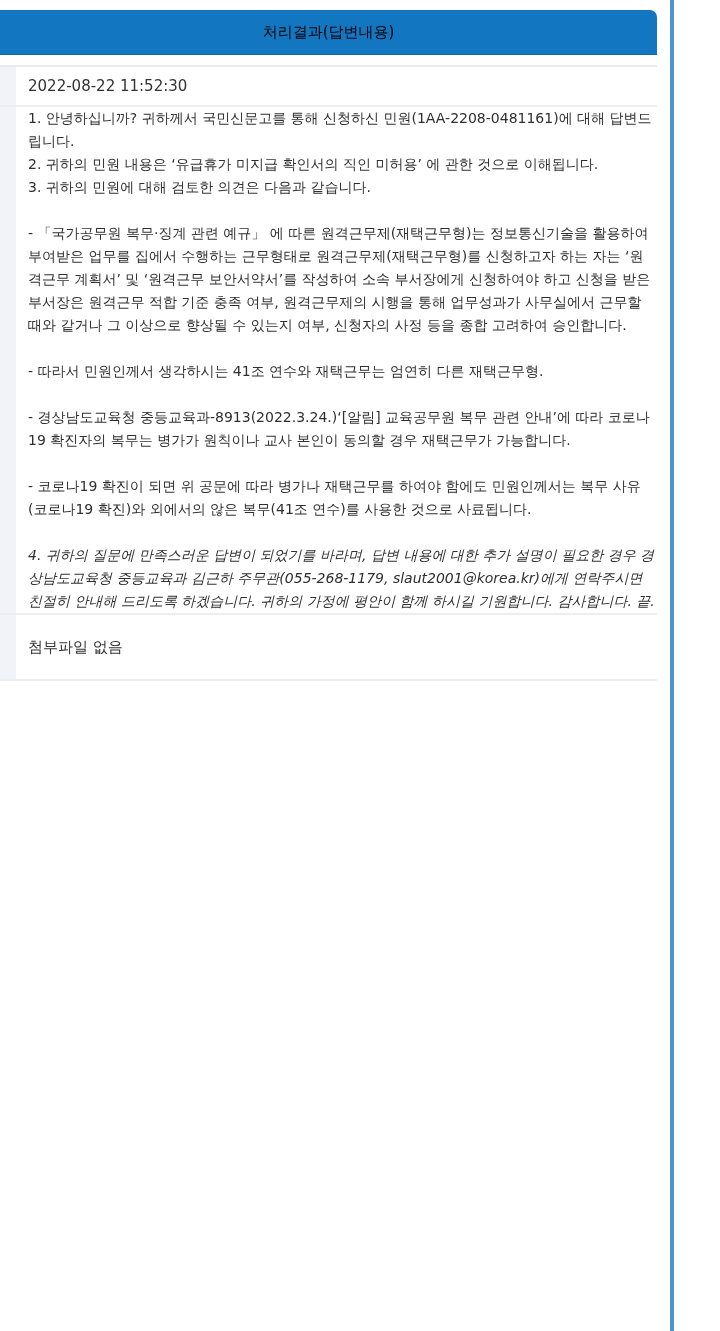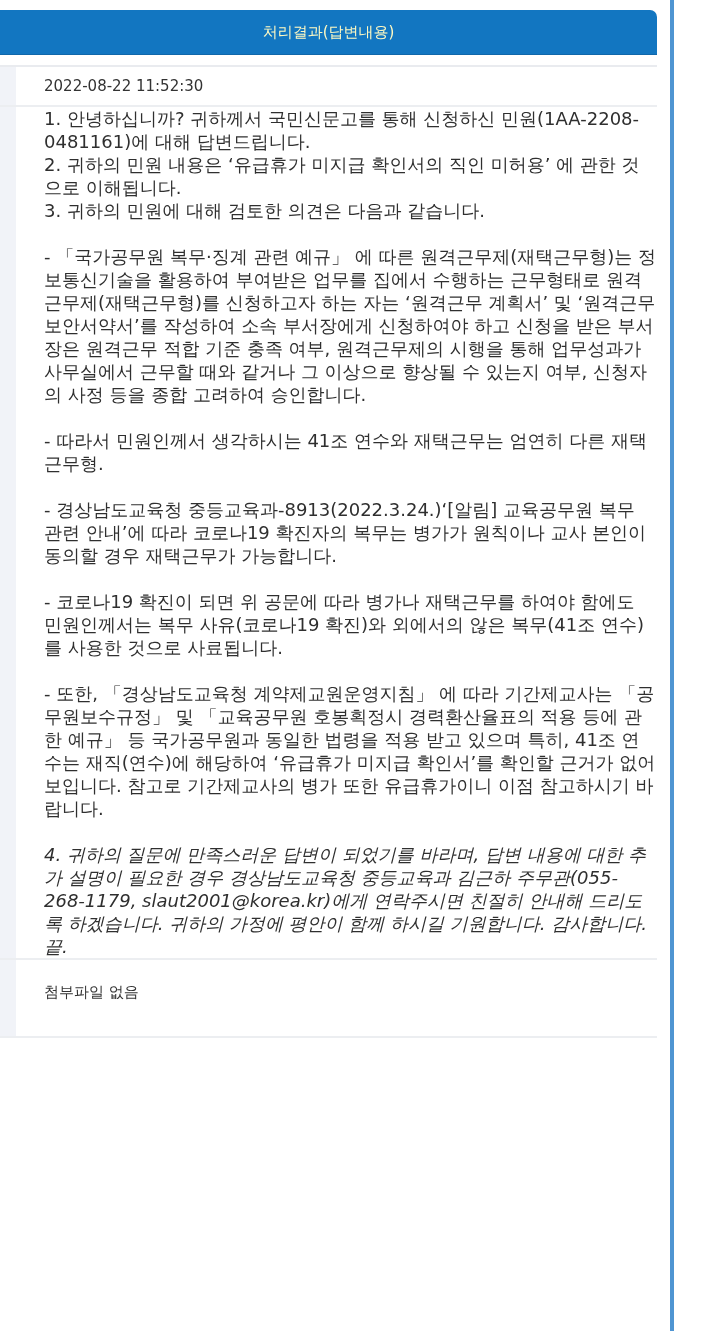--- a/index.html
+++ b/index.html
@@ -14,49 +14,49 @@
       position: absolute; left: 670px; top: 0; width: 4px; height: 1331px;
       background: #4f95d2;
     }
     .panel {
       position: absolute; left: 0; top: 10px; width: 657px;
     }
     .panel-header {
       height: 44px;
       background: #1276c1;
       border-top-right-radius: 7px;
-      color: #fef9c3;
+      color: #000000;
       font-size: 15px;
       text-align: center;
       line-height: 44px;
       border-bottom: 1px solid #1067aa;
     }
     .gap { height: 10px; border-bottom: 2px solid #e9ebef; }
     .row {
       display: flex;
       border-bottom: 2px solid #eceef1;
     }
     .row .label-col {
       width: 16px; background: #f1f3f8; flex: none;
     }
     .row .val-col {
-      flex: 1; padding: 0 0 0 28px; box-sizing: border-box;
+      flex: 1; padding: 0 0 0 12px; box-sizing: border-box;
     }
     .ts {
       font-size: 15px; color: #333; height: 38px; line-height: 38px;
     }
     .answer {
-      font-size: 18px; line-height: 23px; color: #2f2f2f;
+      font-size: 14px; line-height: 23px; color: #2f2f2f;
       padding-top: 14px; padding-bottom: 14px; padding-right: 14px;
     }
     .answer p { margin: 0; }
     .answer .para { margin-bottom: 23px; }
     .answer .para:last-child { margin-bottom: 0; font-style: italic; }
     .attach {
-      font-size: 15px; color: #333; height: 76px; line-height: 64px;
+      font-size: 15px; color: #333; height: 64px; line-height: 64px;
     }
   </style>
 </head>
 <body>
 
 <div class="right-rail"></div>
 
 <div class="panel">
   <div class="panel-header">처리결과(답변내용)</div>
   <div class="gap"></div>
@@ -69,21 +69,20 @@
   <div class="row">
     <div class="label-col"></div>
     <div class="val-col answer">
       <p class="para" style="white-space:pre-line">1. 안녕하십니까? 귀하께서 국민신문고를 통해 신청하신 민원(1AA-2208-0481161)에 대해 답변드립니다.
 2. 귀하의 민원 내용은 ‘유급휴가 미지급 확인서의 직인 미허용’ 에 관한 것으로 이해됩니다.
 3. 귀하의 민원에 대해 검토한 의견은 다음과 같습니다.</p>
       <p class="para">- 「국가공무원 복무·징계 관련 예규」 에 따른 원격근무제(재택근무형)는 정보통신기술을 활용하여 부여받은 업무를 집에서 수행하는 근무형태로 원격근무제(재택근무형)를 신청하고자 하는 자는 ‘원격근무 계획서’ 및 ‘원격근무 보안서약서’를 작성하여 소속 부서장에게 신청하여야 하고 신청을 받은 부서장은 원격근무 적합 기준 충족 여부, 원격근무제의 시행을 통해 업무성과가 사무실에서 근무할 때와 같거나 그 이상으로 향상될 수 있는지 여부, 신청자의 사정 등을 종합 고려하여 승인합니다.</p>
       <p class="para">- 따라서 민원인께서 생각하시는 41조 연수와 재택근무는 엄연히 다른 재택근무형.</p>
       <p class="para">- 경상남도교육청 중등교육과-8913(2022.3.24.)‘[알림] 교육공무원 복무 관련 안내’에 따라 코로나19 확진자의 복무는 병가가 원칙이나 교사 본인이 동의할 경우 재택근무가 가능합니다.</p>
       <p class="para">- 코로나19 확진이 되면 위 공문에 따라 병가나 재택근무를 하여야 함에도 민원인께서는 복무 사유(코로나19 확진)와 외에서의 않은 복무(41조 연수)를 사용한 것으로 사료됩니다.</p>
-      <p class="para">- 또한, 「경상남도교육청 계약제교원운영지침」 에 따라 기간제교사는 「공무원보수규정」 및 「교육공무원 호봉획정시 경력환산율표의 적용 등에 관한 예규」 등 국가공무원과 동일한 법령을 적용 받고 있으며 특히, 41조 연수는 재직(연수)에 해당하여 ‘유급휴가 미지급 확인서’를 확인할 근거가 없어 보입니다. 참고로 기간제교사의 병가 또한 유급휴가이니 이점 참고하시기 바랍니다.</p>
       <p class="para">4. 귀하의 질문에 만족스러운 답변이 되었기를 바라며, 답변 내용에 대한 추가 설명이 필요한 경우 경상남도교육청 중등교육과 김근하 주무관(055-268-1179, slaut2001@korea.kr)에게 연락주시면 친절히 안내해 드리도록 하겠습니다. 귀하의 가정에 평안이 함께 하시길 기원합니다. 감사합니다. 끝.</p>
     </div>
   </div>
 
   <div class="row">
     <div class="label-col"></div>
     <div class="val-col attach">첨부파일 없음</div>
   </div>
 </div>
 

